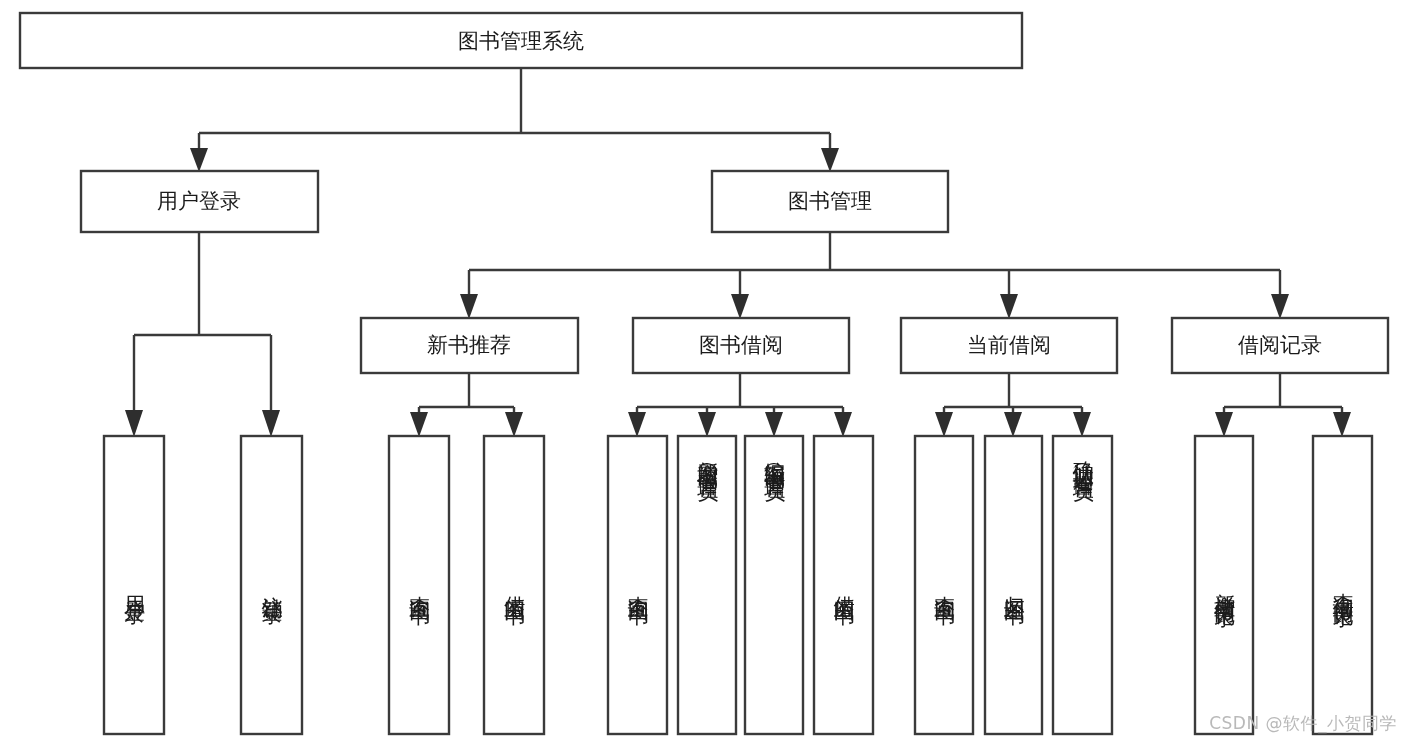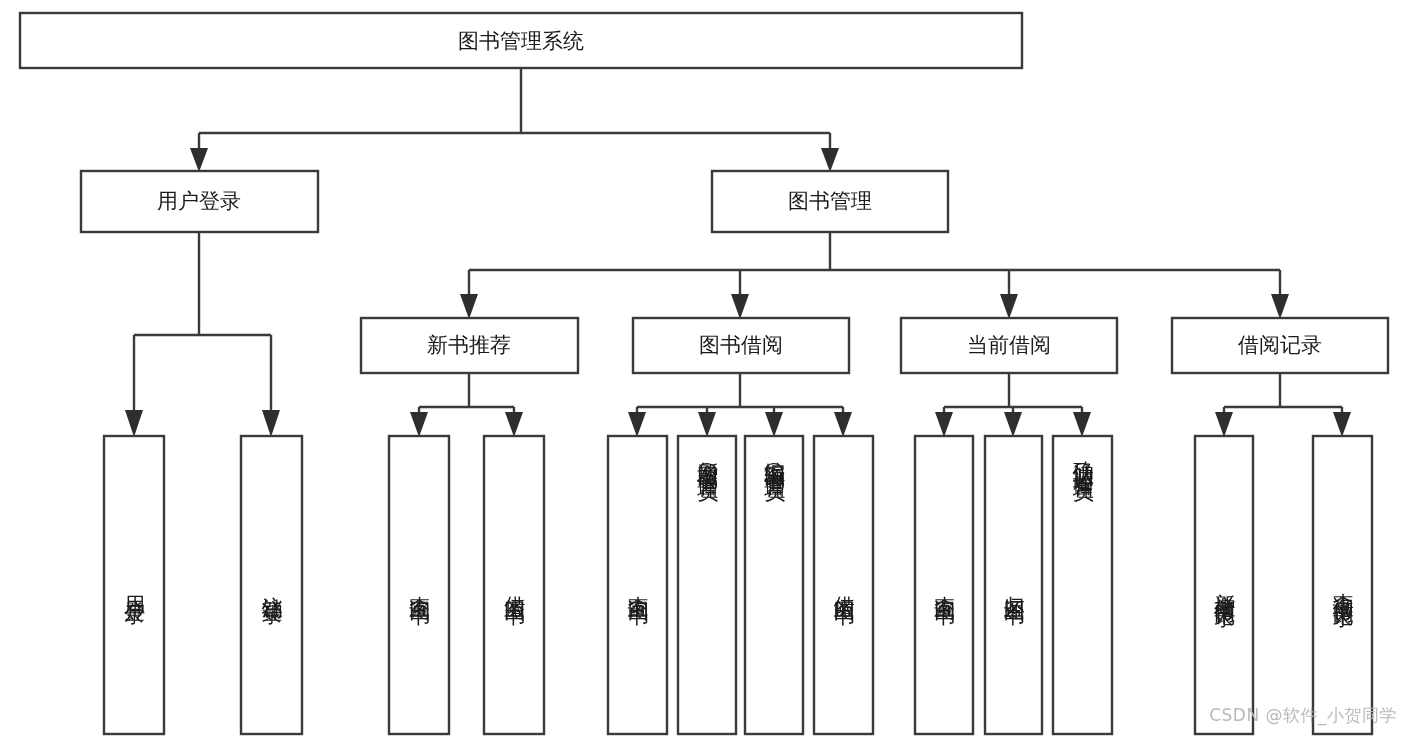--- a/index.html
+++ b/index.html
@@ -64,21 +64,21 @@
     font-size: 21px;
     line-height: 1.32;
     letter-spacing: 3px;
     color: #1b1b1b;
     white-space: nowrap;
     text-align: center;
   }
   #watermark {
     position: absolute;
     right: 8px;
-    bottom: 20px;
+    bottom: 12px;
     font-family: "DejaVu Sans", "Liberation Sans", sans-serif;
     font-size: 17px;
     color: #b9b9b9;
     letter-spacing: 0.5px;
     white-space: nowrap;
   }
 </style>
 </head>
 <body>
 

